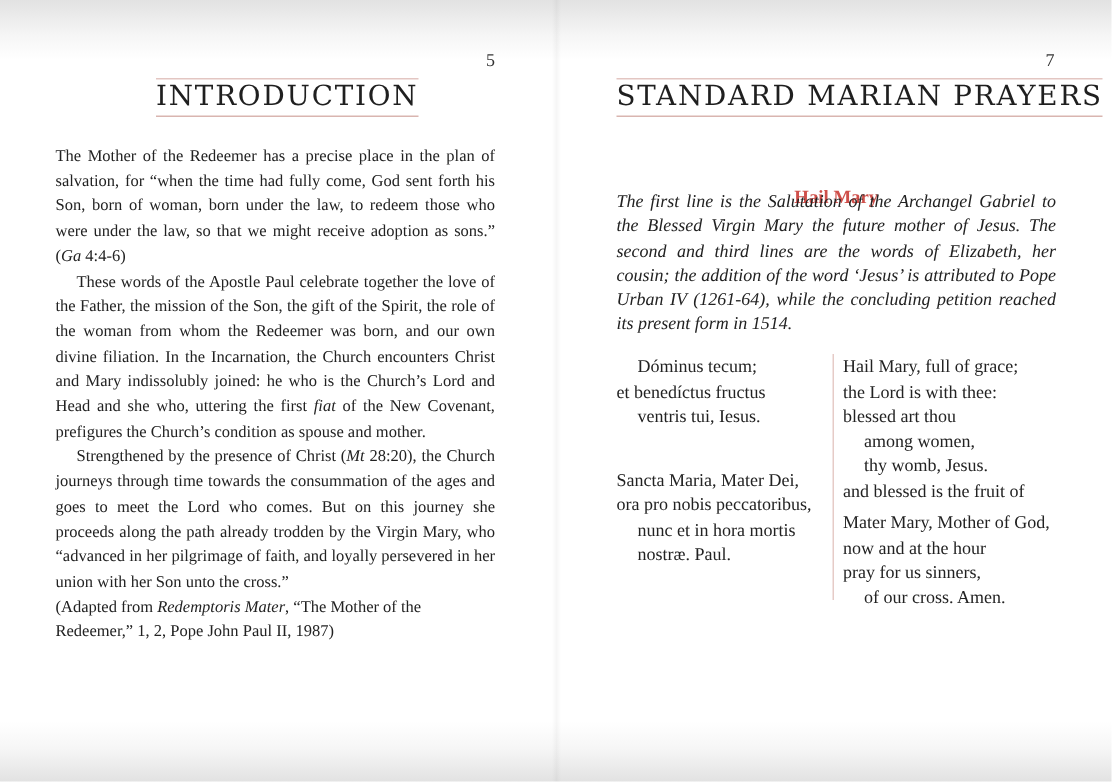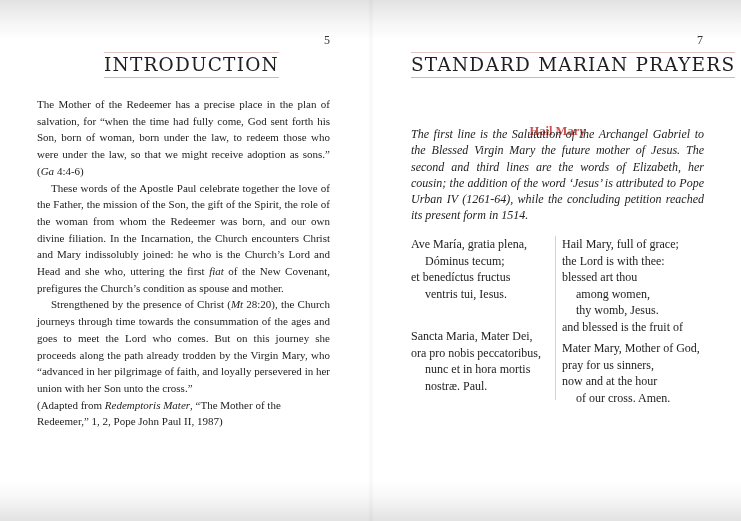--- a/index.html
+++ b/index.html
@@ -141,21 +141,20 @@
 <section>
   <div class="page-number" style="left:697px; top:33px;">7</div>
   <div class="chapter-title" style="left:411px; top:52px;">STANDARD MARIAN PRAYERS</div>
 
   <div class="prayer-title">Hail Mary</div>
   <div class="prayer-note">The first line is the Salutation of the Archangel Gabriel to the Blessed Virgin Mary the future mother of Jesus. The second and third lines are the words of Elizabeth, her cousin; the addition of the word ‘Jesus’ is attributed to Pope Urban IV (1261-64), while the concluding petition reached its present form in 1514.</div>
 
   <div class="prayer-cols">
     <div class="col latin">
       <div class="stanza">
-        <span class="line">Ave María, gratia plena,</span>
         <span class="line ind">Dóminus tecum;</span>
         <span class="line">et benedíctus fructus</span>
         <span class="line ind">ventris tui, Iesus.</span>
       </div>
       <div style="height:21px"></div>
       <div class="stanza">
         <span class="line">Sancta Maria, Mater Dei,</span>
         <span class="line">ora pro nobis peccatoribus,</span>
         <span class="line ind">nunc et in hora mortis</span>
         <span class="line ind">nostræ. Paul.</span>
@@ -168,19 +167,19 @@
       <div class="stanza">
         <span class="line">Hail Mary, full of grace;</span>
         <span class="line">the Lord is with thee:</span>
         <span class="line">blessed art thou</span>
         <span class="line ind">among women,</span>
         <span class="line ind">thy womb, Jesus.</span>
         <span class="line">and blessed is the fruit of</span>
       </div>
       <div class="stanza">
         <span class="line">Mater Mary, Mother of God,</span>
+        <span class="line">now and at the hour</span>
         <span class="line">pray for us sinners,</span>
-        <span class="line">now and at the hour</span>
         <span class="line ind">of our cross. Amen.</span>
       </div>
     </div>
   </div>
 </section>
 
 </body></html>

